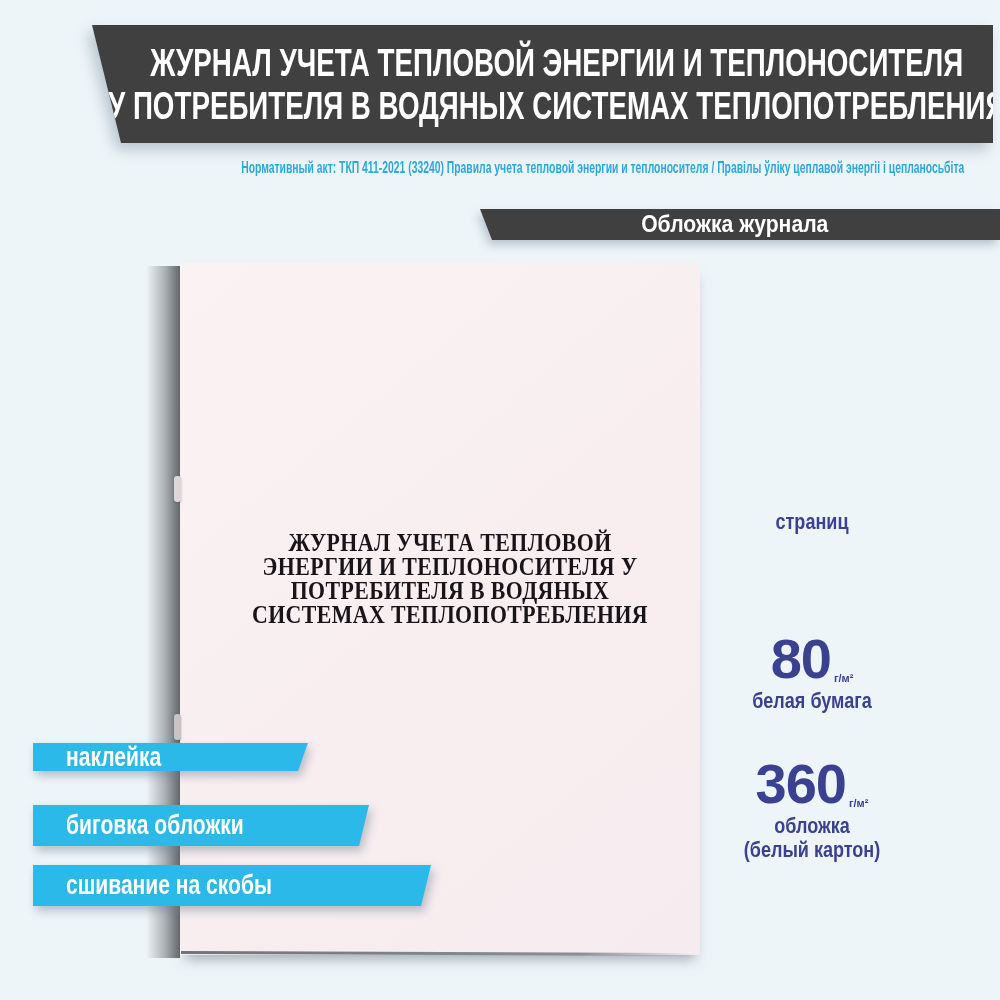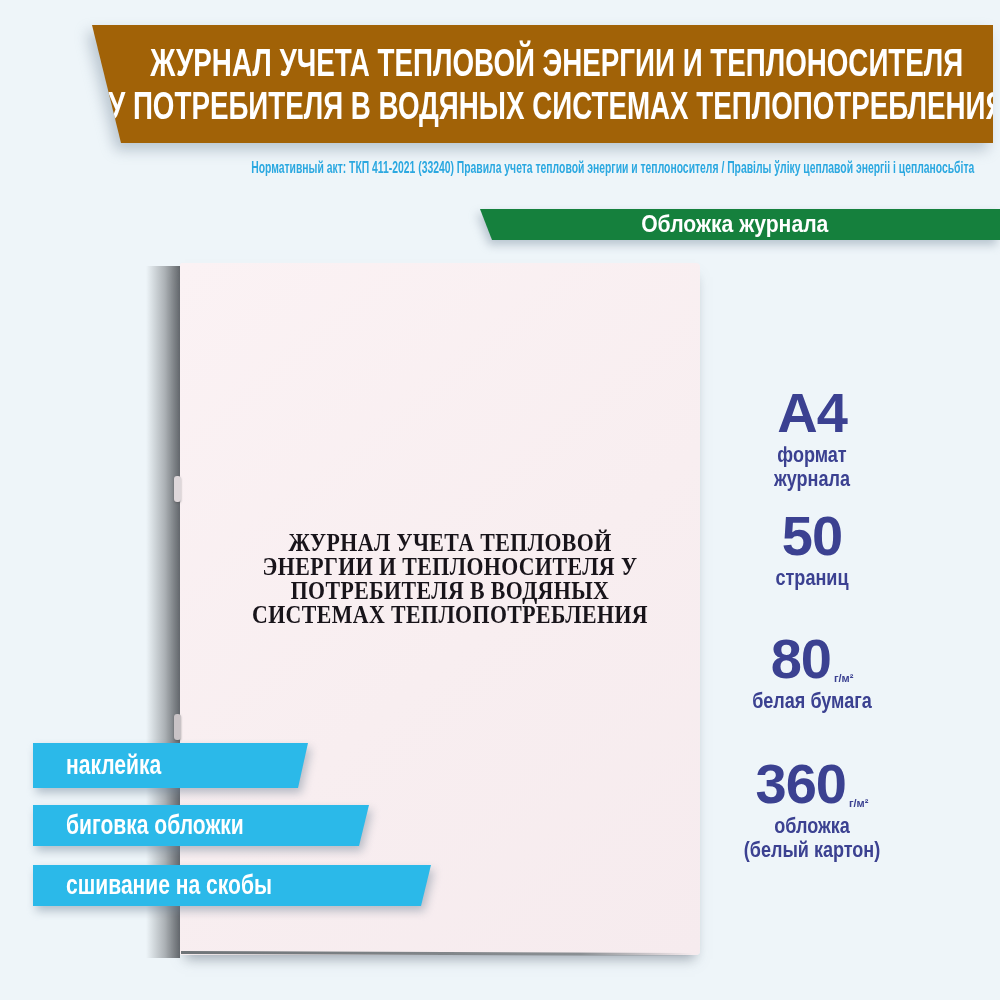--- a/index.html
+++ b/index.html
@@ -14,54 +14,54 @@
     overflow: hidden;
   }
 
   
   .header-shadow {
     position: absolute; left: 0; top: 0; width: 1000px; height: 170px;
     filter: drop-shadow(-5px 7px 7px rgba(105,125,145,0.40));
   }
   .header-banner {
     position: absolute; left: 0; top: 0; width: 1000px; height: 160px;
-    background: #a16207;
+    background: #404040;
     -webkit-clip-path: polygon(92px 25px, 993px 25px, 993px 143px, 121px 143px);
     clip-path: polygon(92px 25px, 993px 25px, 993px 143px, 121px 143px);
   }
   .header-text {
     position: absolute; left: 121px; top: 25px; width: 872px; height: 118px;
     display: flex; flex-direction: column; align-items: center; justify-content: center;
     gap: 5px;
   }
   .header-line {
     color: #ffffff; font-weight: bold; font-size: 38px; line-height: 1;
     white-space: nowrap; display: inline-block;
     transform: scaleX(0.73); transform-origin: center;
   }
 
   
   .reg-note {
     position: absolute; left: 0; top: 157px; width: 1000px;
-    text-align: center; padding-left: 20px;
+    text-align: center; padding-left: 10px;
   }
   .reg-note span {
     display: inline-block; white-space: nowrap;
     color: #2ba8e0; font-weight: bold; font-size: 17px; line-height: 1.3;
     transform: scaleX(0.61); transform-origin: center;
   }
 
   
   .section-ribbon-shadow {
     position: absolute; left: 470px; top: 209px; width: 530px; height: 31px;
     filter: drop-shadow(-3px 5px 5px rgba(105,125,145,0.40));
   }
   .section-ribbon {
     position: absolute; left: 0; top: 0; width: 530px; height: 31px;
-    background: #15803d;
+    background: #404040;
     -webkit-clip-path: polygon(10px 0, 530px 0, 530px 31px, 22px 31px);
     clip-path: polygon(10px 0, 530px 0, 530px 31px, 22px 31px);
     display: flex; align-items: center; justify-content: center;
   }
   .section-ribbon span {
     color: #ffffff; font-weight: bold; font-size: 23px; white-space: nowrap;
     display: inline-block; transform: scaleX(0.92);
   }
 
   
@@ -118,21 +118,21 @@
   }
   .spec-label {
     font-size: 22px; font-weight: bold; line-height: 20px; margin-top: 4px;
     white-space: nowrap;
     transform: scaleX(0.82); transform-origin: center;
   }
 
   
   .feature-shadow { position: absolute; filter: drop-shadow(3px 5px 5px rgba(105,125,145,0.45)); }
   .feature {
-    height: 45px; background: #2bb9e9;
+    height: 28px; background: #2bb9e9;
     -webkit-clip-path: polygon(0 0, 100% 0, calc(100% - 10px) 100%, 0 100%);
     clip-path: polygon(0 0, 100% 0, calc(100% - 10px) 100%, 0 100%);
     display: flex; align-items: center; padding-left: 33px;
   }
   .f1 { left: 33px; top: 743px; } .f1 .feature { width: 275px; }
   .f2 { left: 33px; top: 805px; } .f2 .feature { width: 336px; height: 41px; }
   .f3 { left: 33px; top: 865px; } .f3 .feature { width: 398px; height: 41px; }
   .feature span {
     color: #ffffff; font-weight: bold; font-size: 27px; white-space: nowrap;
     display: inline-block; transform: scaleX(0.78); transform-origin: left center;
@@ -167,32 +167,22 @@
   <div class="staple s1"></div>
   <div class="staple s2"></div>
   <div class="book-bottom-edge"></div>
   <div class="cover-title">
     <div>ЖУРНАЛ УЧЕТА ТЕПЛОВОЙ</div>
     <div>ЭНЕРГИИ И ТЕПЛОНОСИТЕЛЯ У</div>
     <div>ПОТРЕБИТЕЛЯ В ВОДЯНЫХ</div>
     <div>СИСТЕМАХ ТЕПЛОПОТРЕБЛЕНИЯ</div>
   </div>
 
-  <div class="spec spec-1">
-    <div class="spec-top">
-      <span class="spec-num">A4</span>
-    </div>
-    <div class="spec-label">формат</div>
-    <div class="spec-label">журнала</div>
-  </div>
 
   <div class="spec spec-2">
-    <div class="spec-top">
-      <span class="spec-num">50</span>
-    </div>
     <div class="spec-label">страниц</div>
   </div>
 
   <div class="spec spec-3">
     <div class="spec-top">
       <span class="spec-num">80</span>
       <span class="spec-unit">г/м²</span>
     </div>
     <div class="spec-label">белая бумага</div>
   </div>

